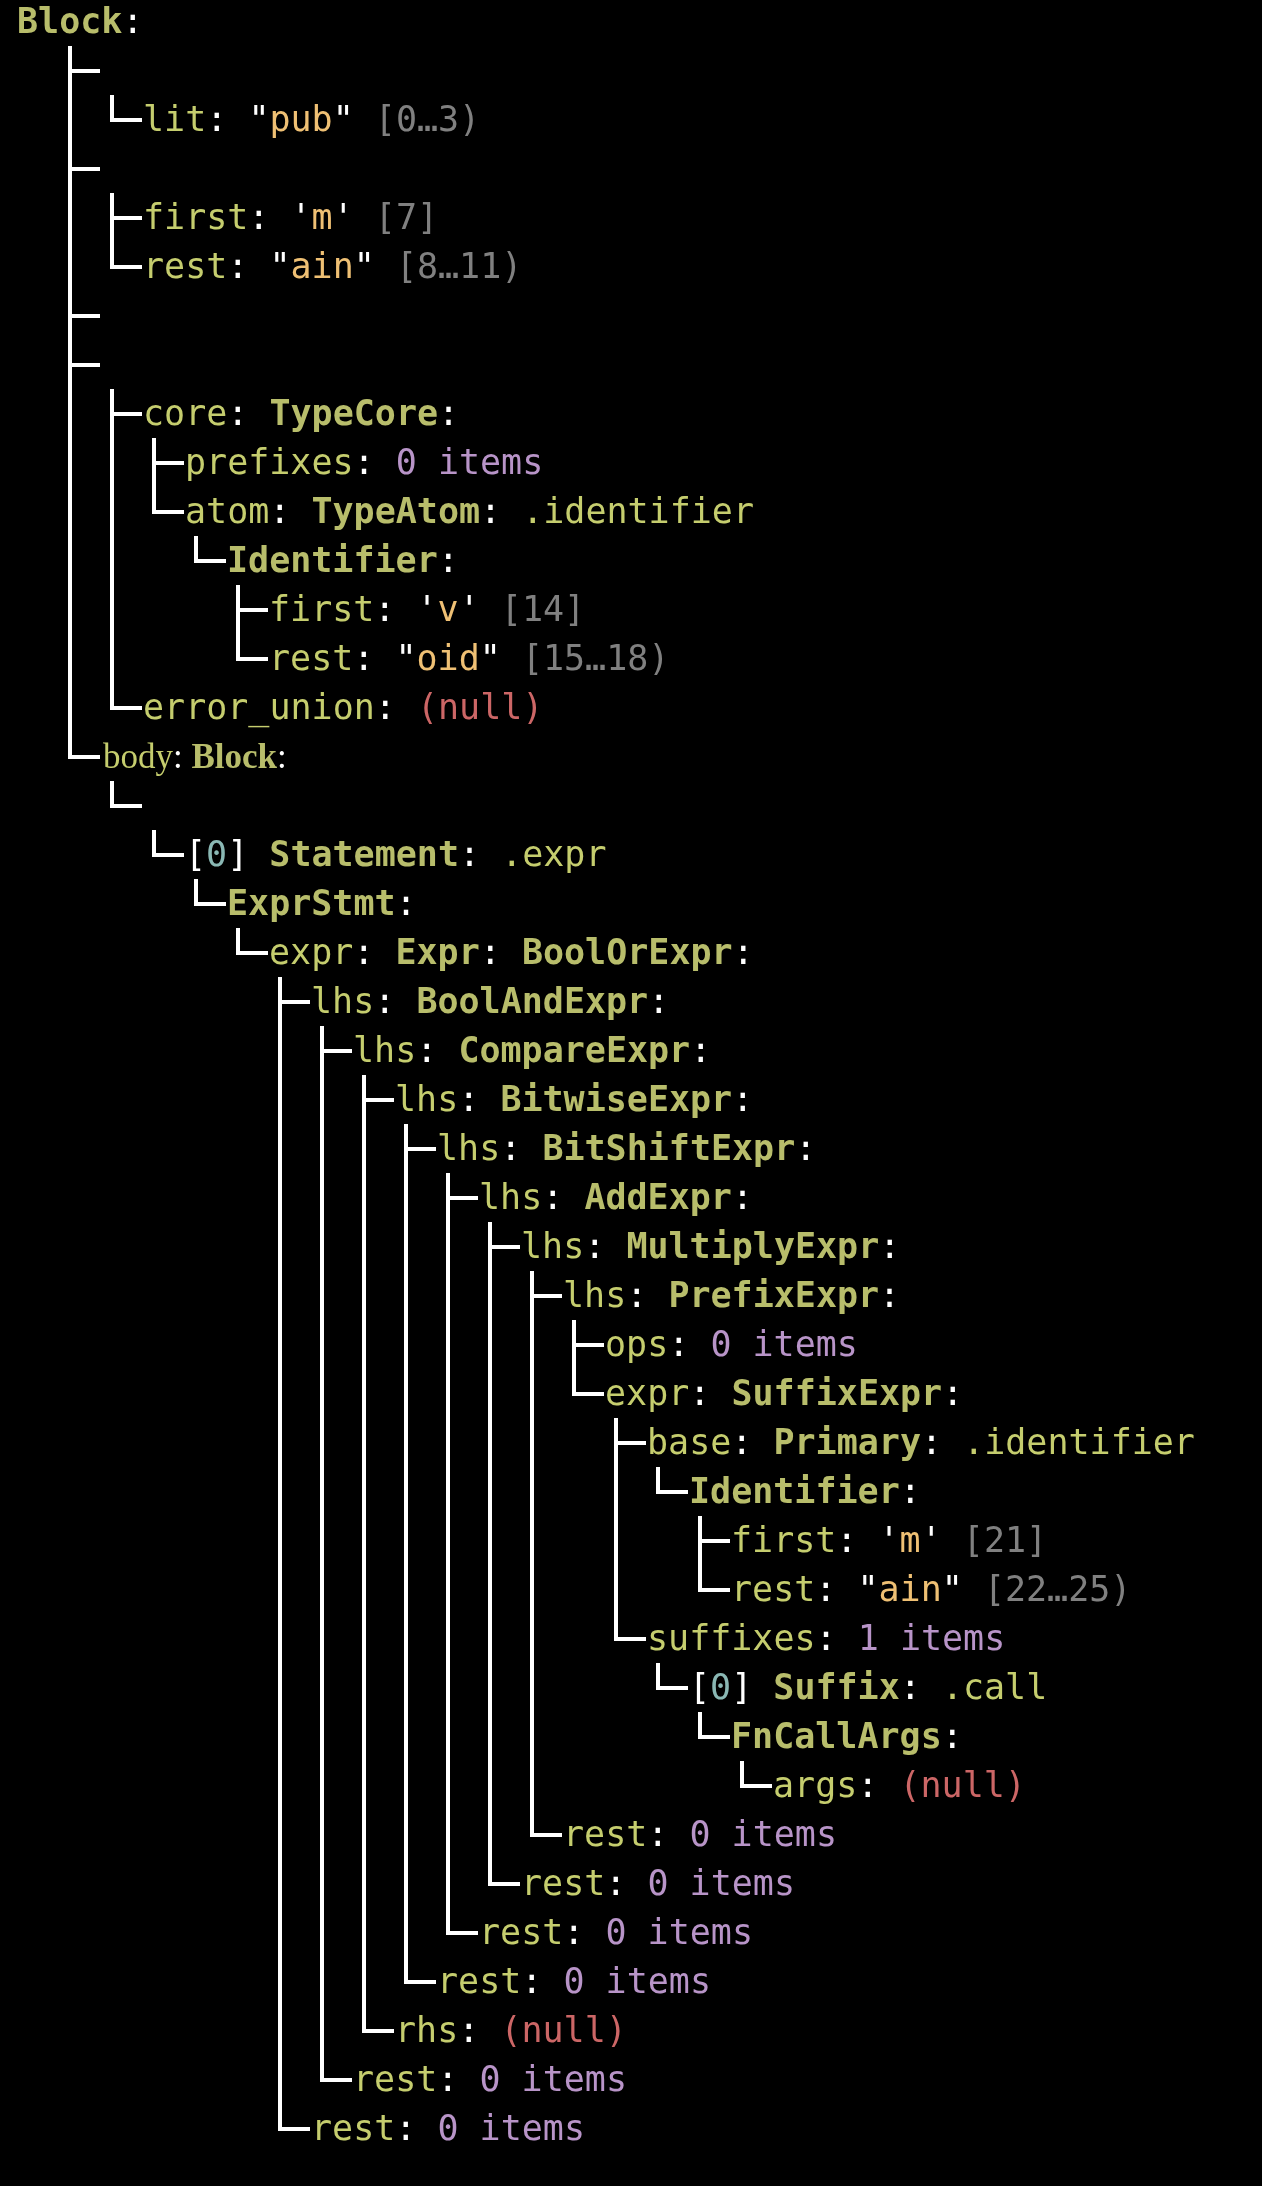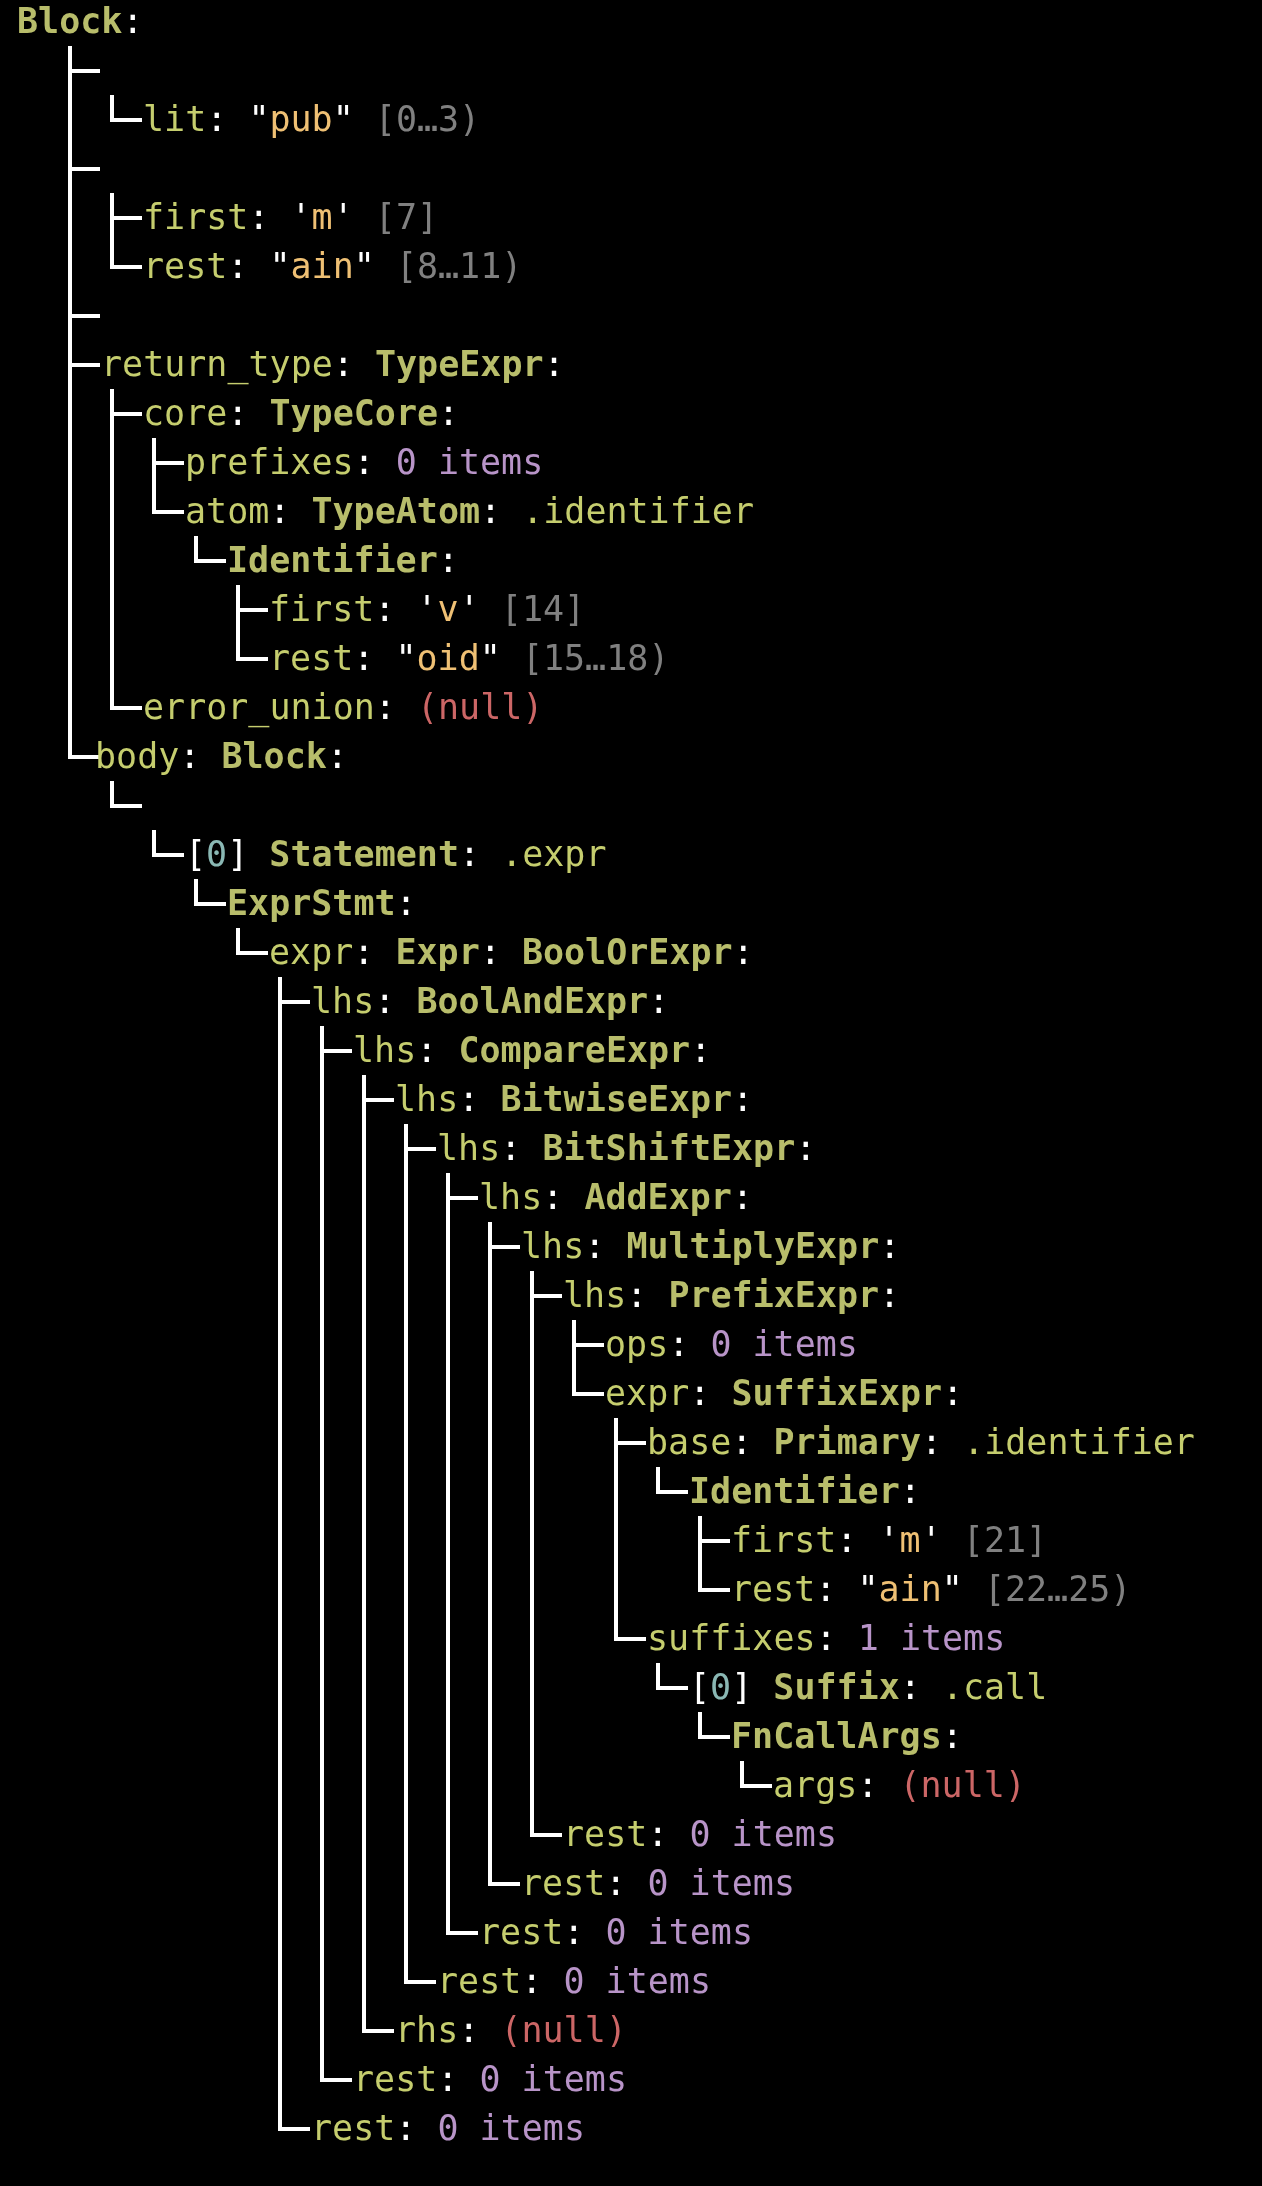--- a/index.html
+++ b/index.html
@@ -61,29 +61,29 @@
 <body>
 
 <div id="tree">
     <div class="row" style="top: 0px;"><div class="row-text" style="left: 17px;"><span class="seg-type">Block</span><span class="seg-punct">:</span></div></div>
     <div class="row" style="top: 49px;"><div class="guide-v" style="left: 68px; top: 0px; height: 49px;"></div><div class="guide-h" style="left: 68px; top: 23px; width: 32px;"></div></div>
     <div class="row" style="top: 98px;"><div class="guide-v" style="left: 68px; top: 0px; height: 49px;"></div><div class="guide-v" style="left: 110px; top: 0px; height: 27px;"></div><div class="guide-h" style="left: 110px; top: 23px; width: 32px;"></div><div class="row-text" style="left: 143px;"><span class="seg-field">lit</span><span class="seg-punct">: </span><span class="seg-punct">"</span><span class="seg-string">pub</span><span class="seg-punct">"</span><span class="seg-range"> [0…3)</span></div></div>
     <div class="row" style="top: 147px;"><div class="guide-v" style="left: 68px; top: 0px; height: 49px;"></div><div class="guide-h" style="left: 68px; top: 23px; width: 32px;"></div></div>
     <div class="row" style="top: 196px;"><div class="guide-v" style="left: 68px; top: 0px; height: 49px;"></div><div class="guide-v" style="left: 110px; top: 0px; height: 49px;"></div><div class="guide-h" style="left: 110px; top: 23px; width: 32px;"></div><div class="row-text" style="left: 143px;"><span class="seg-field">first</span><span class="seg-punct">: </span><span class="seg-punct">'</span><span class="seg-string">m</span><span class="seg-punct">'</span><span class="seg-range"> [7]</span></div></div>
     <div class="row" style="top: 245px;"><div class="guide-v" style="left: 68px; top: 0px; height: 49px;"></div><div class="guide-v" style="left: 110px; top: 0px; height: 27px;"></div><div class="guide-h" style="left: 110px; top: 23px; width: 32px;"></div><div class="row-text" style="left: 143px;"><span class="seg-field">rest</span><span class="seg-punct">: </span><span class="seg-punct">"</span><span class="seg-string">ain</span><span class="seg-punct">"</span><span class="seg-range"> [8…11)</span></div></div>
     <div class="row" style="top: 294px;"><div class="guide-v" style="left: 68px; top: 0px; height: 49px;"></div><div class="guide-h" style="left: 68px; top: 23px; width: 32px;"></div></div>
-    <div class="row" style="top: 343px;"><div class="guide-v" style="left: 68px; top: 0px; height: 49px;"></div><div class="guide-h" style="left: 68px; top: 23px; width: 32px;"></div><div class="row-text" style="left: 101px;"><span class="seg-field">return_type</span><span class="seg-punct">: </span><span class="seg-type">TypeExpr</span><span class="seg-punct">:</span></div></div>
+    <div class="row" style="top: 343px;"><div class="guide-v" style="left: 68px; top: 0px; height: 49px;"></div><div class="guide-h" style="left: 68px; top: 23px; width: 32px;"></div></div>
     <div class="row" style="top: 392px;"><div class="guide-v" style="left: 68px; top: 0px; height: 49px;"></div><div class="guide-v" style="left: 110px; top: 0px; height: 49px;"></div><div class="guide-h" style="left: 110px; top: 23px; width: 32px;"></div><div class="row-text" style="left: 143px;"><span class="seg-field">core</span><span class="seg-punct">: </span><span class="seg-type">TypeCore</span><span class="seg-punct">:</span></div></div>
     <div class="row" style="top: 441px;"><div class="guide-v" style="left: 68px; top: 0px; height: 49px;"></div><div class="guide-v" style="left: 110px; top: 0px; height: 49px;"></div><div class="guide-v" style="left: 152px; top: 0px; height: 49px;"></div><div class="guide-h" style="left: 152px; top: 23px; width: 32px;"></div><div class="row-text" style="left: 185px;"><span class="seg-field">prefixes</span><span class="seg-punct">: </span><span class="seg-count">0 items</span></div></div>
     <div class="row" style="top: 490px;"><div class="guide-v" style="left: 68px; top: 0px; height: 49px;"></div><div class="guide-v" style="left: 110px; top: 0px; height: 49px;"></div><div class="guide-v" style="left: 152px; top: 0px; height: 27px;"></div><div class="guide-h" style="left: 152px; top: 23px; width: 32px;"></div><div class="row-text" style="left: 185px;"><span class="seg-field">atom</span><span class="seg-punct">: </span><span class="seg-type">TypeAtom</span><span class="seg-punct">: </span><span class="seg-tag">.identifier</span></div></div>
     <div class="row" style="top: 539px;"><div class="guide-v" style="left: 68px; top: 0px; height: 49px;"></div><div class="guide-v" style="left: 110px; top: 0px; height: 49px;"></div><div class="guide-v" style="left: 194px; top: 0px; height: 27px;"></div><div class="guide-h" style="left: 194px; top: 23px; width: 32px;"></div><div class="row-text" style="left: 227px;"><span class="seg-type">Identifier</span><span class="seg-punct">:</span></div></div>
     <div class="row" style="top: 588px;"><div class="guide-v" style="left: 68px; top: 0px; height: 49px;"></div><div class="guide-v" style="left: 110px; top: 0px; height: 49px;"></div><div class="guide-v" style="left: 236px; top: 0px; height: 49px;"></div><div class="guide-h" style="left: 236px; top: 23px; width: 32px;"></div><div class="row-text" style="left: 269px;"><span class="seg-field">first</span><span class="seg-punct">: </span><span class="seg-punct">'</span><span class="seg-string">v</span><span class="seg-punct">'</span><span class="seg-range"> [14]</span></div></div>
     <div class="row" style="top: 637px;"><div class="guide-v" style="left: 68px; top: 0px; height: 49px;"></div><div class="guide-v" style="left: 110px; top: 0px; height: 49px;"></div><div class="guide-v" style="left: 236px; top: 0px; height: 27px;"></div><div class="guide-h" style="left: 236px; top: 23px; width: 32px;"></div><div class="row-text" style="left: 269px;"><span class="seg-field">rest</span><span class="seg-punct">: </span><span class="seg-punct">"</span><span class="seg-string">oid</span><span class="seg-punct">"</span><span class="seg-range"> [15…18)</span></div></div>
     <div class="row" style="top: 686px;"><div class="guide-v" style="left: 68px; top: 0px; height: 49px;"></div><div class="guide-v" style="left: 110px; top: 0px; height: 27px;"></div><div class="guide-h" style="left: 110px; top: 23px; width: 32px;"></div><div class="row-text" style="left: 143px;"><span class="seg-field">error_union</span><span class="seg-punct">: </span><span class="seg-null">(null)</span></div></div>
-    <div class="row" style="top: 735px;"><div class="guide-v" style="left: 68px; top: 0px; height: 27px;"></div><div class="guide-h" style="left: 68px; top: 23px; width: 32px;"></div><div class="row-text" style="left: 95px;"><span class="seg-field">body</span><span class="seg-punct">: </span><span class="seg-type">Block</span><span class="seg-punct">:</span></div></div>
+    <div class="row" style="top: 735px;"><div class="guide-v" style="left: 68px; top: 0px; height: 27px;"></div><div class="guide-h" style="left: 68px; top: 23px; width: 32px;"></div><div class="row-text" style="left: 103px; font-family: Liberation Serif, serif;"><span class="seg-field">body</span><span class="seg-punct">: </span><span class="seg-type">Block</span><span class="seg-punct">:</span></div></div>
     <div class="row" style="top: 784px;"><div class="guide-v" style="left: 110px; top: 0px; height: 27px;"></div><div class="guide-h" style="left: 110px; top: 23px; width: 32px;"></div></div>
     <div class="row" style="top: 833px;"><div class="guide-v" style="left: 152px; top: 0px; height: 27px;"></div><div class="guide-h" style="left: 152px; top: 23px; width: 32px;"></div><div class="row-text" style="left: 185px;"><span class="seg-punct">[</span><span class="seg-index">0</span><span class="seg-punct">] </span><span class="seg-type">Statement</span><span class="seg-punct">: </span><span class="seg-tag">.expr</span></div></div>
     <div class="row" style="top: 882px;"><div class="guide-v" style="left: 194px; top: 0px; height: 27px;"></div><div class="guide-h" style="left: 194px; top: 23px; width: 32px;"></div><div class="row-text" style="left: 227px;"><span class="seg-type">ExprStmt</span><span class="seg-punct">:</span></div></div>
     <div class="row" style="top: 931px;"><div class="guide-v" style="left: 236px; top: 0px; height: 27px;"></div><div class="guide-h" style="left: 236px; top: 23px; width: 32px;"></div><div class="row-text" style="left: 269px;"><span class="seg-field">expr</span><span class="seg-punct">: </span><span class="seg-type">Expr</span><span class="seg-punct">: </span><span class="seg-type">BoolOrExpr</span><span class="seg-punct">:</span></div></div>
     <div class="row" style="top: 980px; padding-left: 46px;"><div class="guide-v" style="left: 278px; top: 0px; height: 49px;"></div><div class="guide-h" style="left: 278px; top: 23px; width: 32px;"></div><div class="row-text" style="left: 311px;"><span class="seg-field">lhs</span><span class="seg-punct">: </span><span class="seg-type">BoolAndExpr</span><span class="seg-punct">:</span></div></div>
     <div class="row" style="top: 1029px;"><div class="guide-v" style="left: 278px; top: 0px; height: 49px;"></div><div class="guide-v" style="left: 320px; top: 0px; height: 49px;"></div><div class="guide-h" style="left: 320px; top: 23px; width: 32px;"></div><div class="row-text" style="left: 353px;"><span class="seg-field">lhs</span><span class="seg-punct">: </span><span class="seg-type">CompareExpr</span><span class="seg-punct">:</span></div></div>
     <div class="row" style="top: 1078px;"><div class="guide-v" style="left: 278px; top: 0px; height: 49px;"></div><div class="guide-v" style="left: 320px; top: 0px; height: 49px;"></div><div class="guide-v" style="left: 362px; top: 0px; height: 49px;"></div><div class="guide-h" style="left: 362px; top: 23px; width: 32px;"></div><div class="row-text" style="left: 395px;"><span class="seg-field">lhs</span><span class="seg-punct">: </span><span class="seg-type">BitwiseExpr</span><span class="seg-punct">:</span></div></div>
     <div class="row" style="top: 1127px;"><div class="guide-v" style="left: 278px; top: 0px; height: 49px;"></div><div class="guide-v" style="left: 320px; top: 0px; height: 49px;"></div><div class="guide-v" style="left: 362px; top: 0px; height: 49px;"></div><div class="guide-v" style="left: 404px; top: 0px; height: 49px;"></div><div class="guide-h" style="left: 404px; top: 23px; width: 32px;"></div><div class="row-text" style="left: 437px;"><span class="seg-field">lhs</span><span class="seg-punct">: </span><span class="seg-type">BitShiftExpr</span><span class="seg-punct">:</span></div></div>
     <div class="row" style="top: 1176px;"><div class="guide-v" style="left: 278px; top: 0px; height: 49px;"></div><div class="guide-v" style="left: 320px; top: 0px; height: 49px;"></div><div class="guide-v" style="left: 362px; top: 0px; height: 49px;"></div><div class="guide-v" style="left: 404px; top: 0px; height: 49px;"></div><div class="guide-v" style="left: 446px; top: 0px; height: 49px;"></div><div class="guide-h" style="left: 446px; top: 23px; width: 32px;"></div><div class="row-text" style="left: 479px;"><span class="seg-field">lhs</span><span class="seg-punct">: </span><span class="seg-type">AddExpr</span><span class="seg-punct">:</span></div></div>
     <div class="row" style="top: 1225px;"><div class="guide-v" style="left: 278px; top: 0px; height: 49px;"></div><div class="guide-v" style="left: 320px; top: 0px; height: 49px;"></div><div class="guide-v" style="left: 362px; top: 0px; height: 49px;"></div><div class="guide-v" style="left: 404px; top: 0px; height: 49px;"></div><div class="guide-v" style="left: 446px; top: 0px; height: 49px;"></div><div class="guide-v" style="left: 488px; top: 0px; height: 49px;"></div><div class="guide-h" style="left: 488px; top: 23px; width: 32px;"></div><div class="row-text" style="left: 521px;"><span class="seg-field">lhs</span><span class="seg-punct">: </span><span class="seg-type">MultiplyExpr</span><span class="seg-punct">:</span></div></div>

